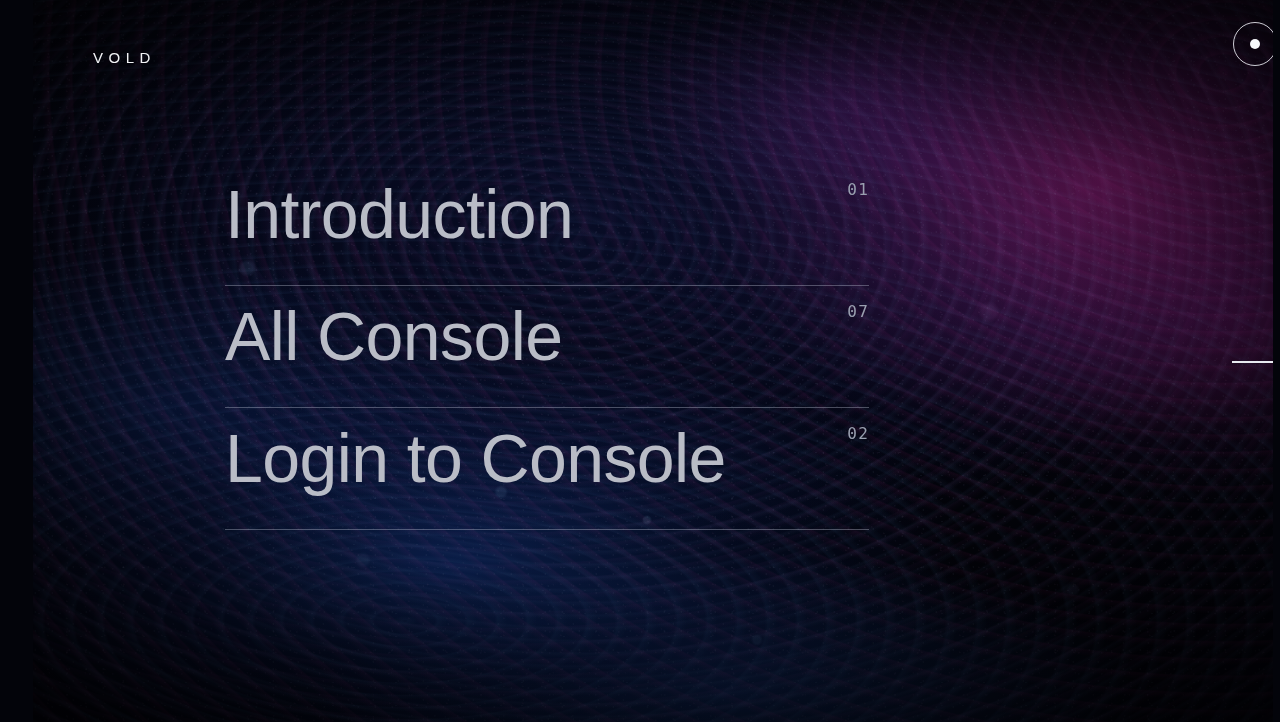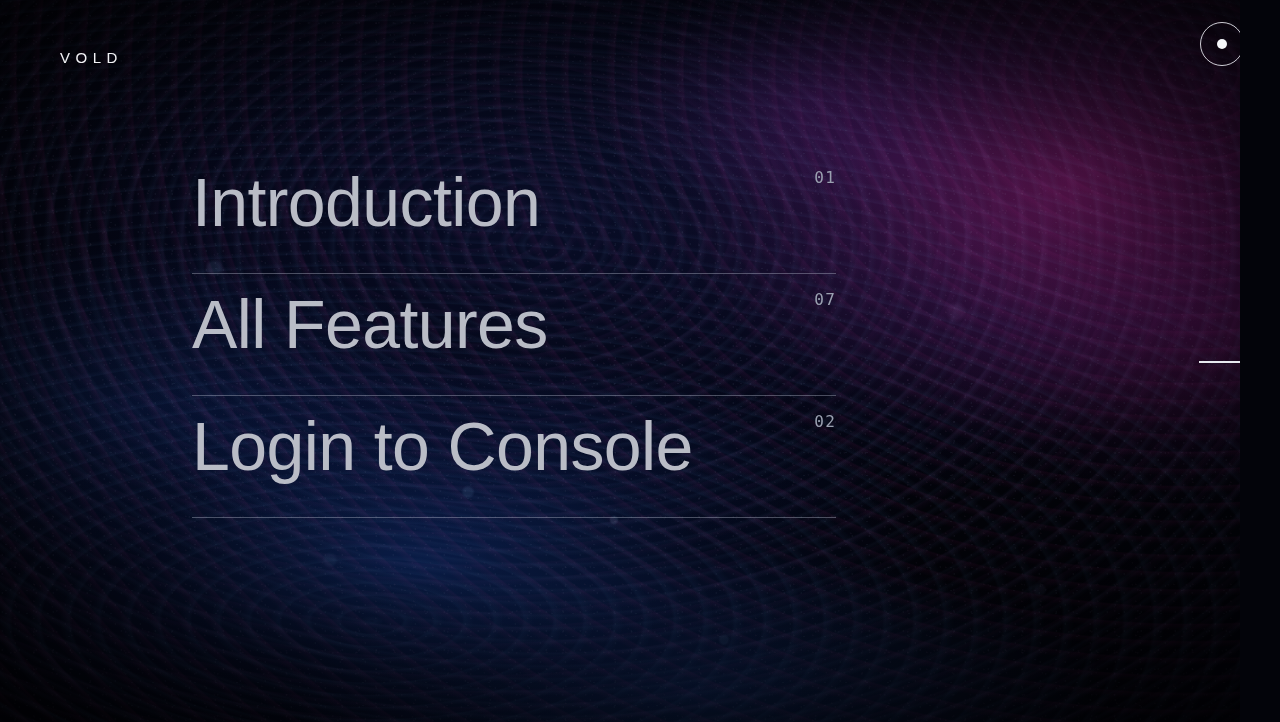--- a/index.html
+++ b/index.html
@@ -12,20 +12,21 @@
     font-family:"Liberation Sans", sans-serif;
     -webkit-font-smoothing:antialiased;
   }
 
   
   .stage {
     position:relative;
     width:1240px; height:722px;
     background:#404040;
     overflow:hidden;
+    margin-left:33px;
   }
 
   
   .bg-layer {
     position:absolute; inset:0;
     pointer-events:none;
   }
 
   
   .bg-base {
@@ -151,21 +152,21 @@
     z-index:12;
   }
   .menu-toggle .dot {
     width:10px; height:10px; border-radius:50%;
     background:#f6f7fa;
   }
 
   
   .nav {
     position:absolute;
-    left:192px; top:152px;
+    left:192px; top:164px;
     width:644px;
     z-index:10;
   }
   .nav-item {
     position:relative;
     display:flex; align-items:baseline;
     height:122px;
     border-bottom:1px solid rgba(196,202,218,0.36);
     cursor:pointer;
   }
@@ -230,21 +231,21 @@
   </div>
 
   <nav class="nav">
 
     <div class="nav-item">
       <span class="nav-label">Introduction</span>
       <span class="nav-index">01</span>
     </div>
 
     <div class="nav-item">
-      <span class="nav-label">All Features</span>
+      <span class="nav-label">All Console</span>
       <span class="nav-index">07</span>
     </div>
 
     <div class="nav-item">
       <span class="nav-label">Login to Console</span>
       <span class="nav-index">02</span>
     </div>
 
   </nav>
 

